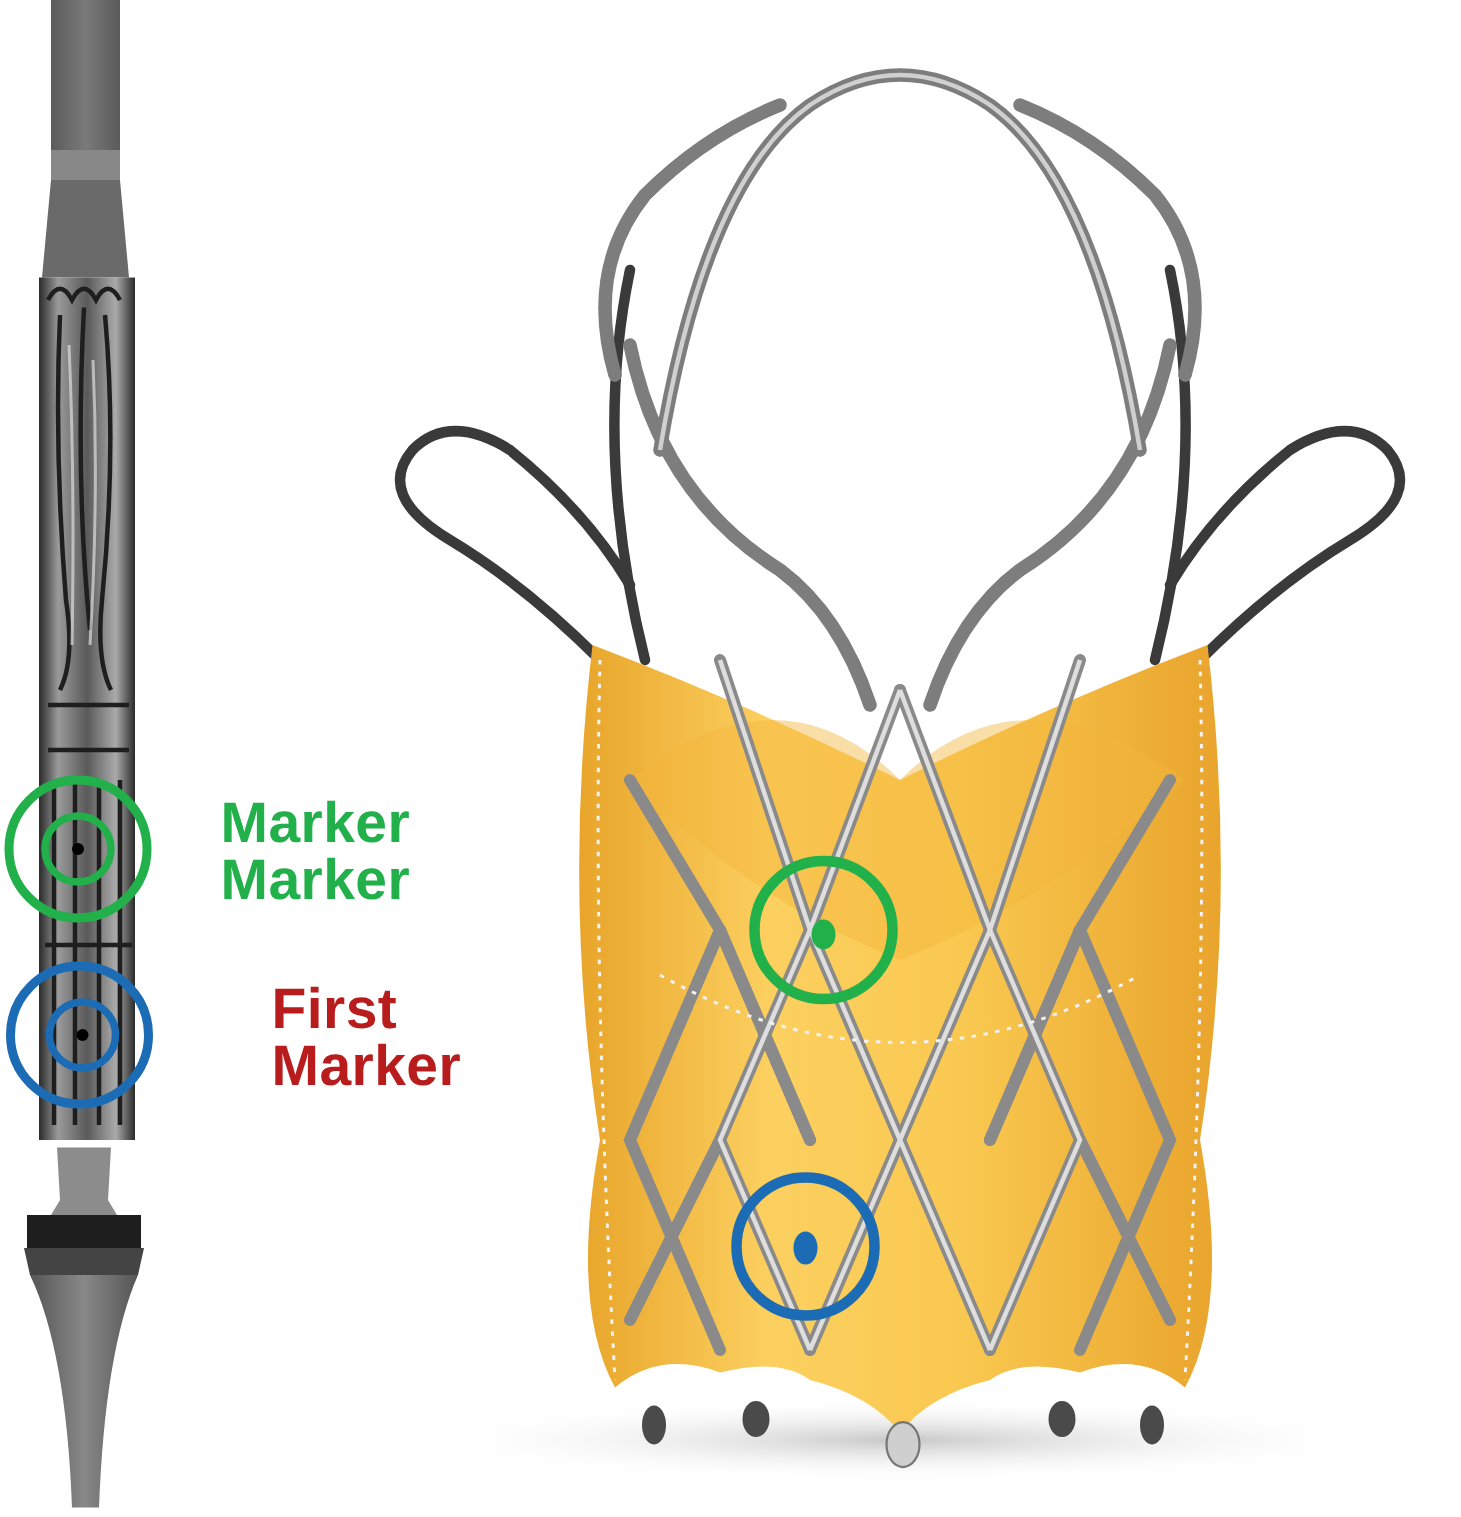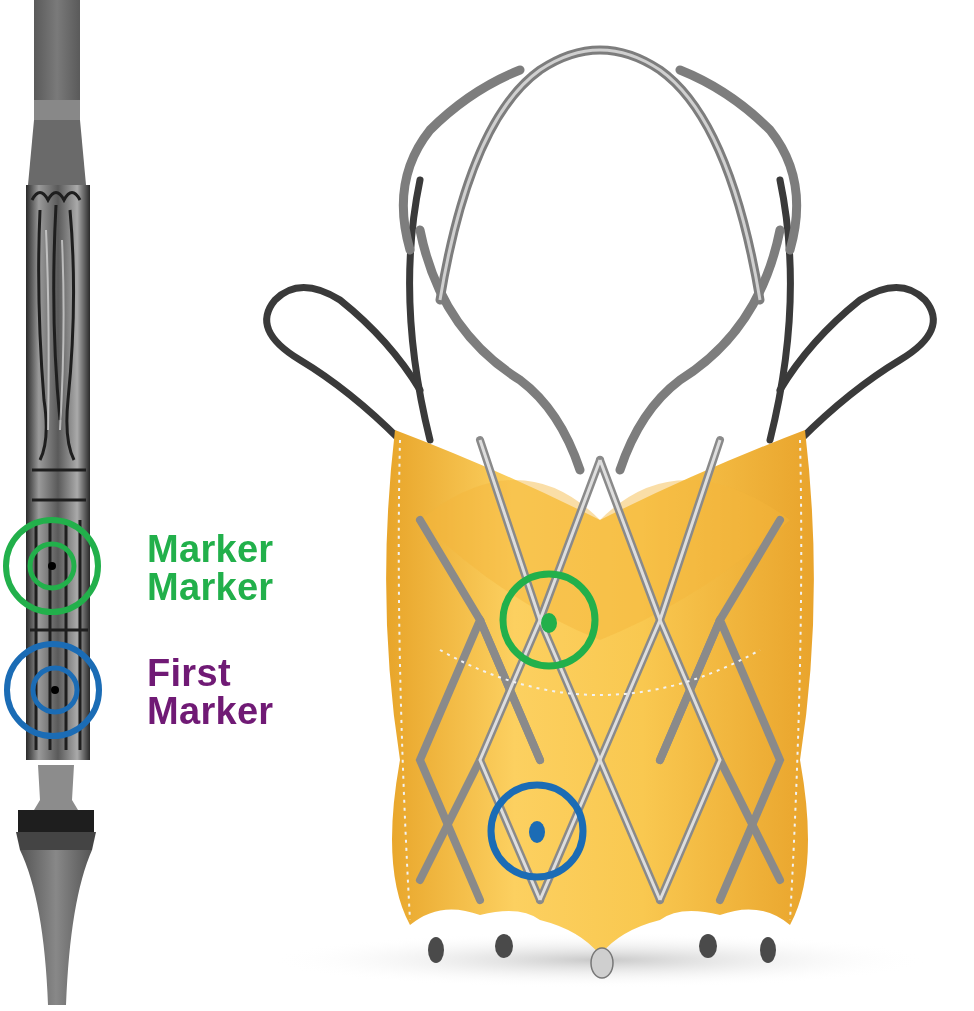--- a/index.html
+++ b/index.html
@@ -73,21 +73,21 @@
     <rect x="18" y="810" width="76" height="22" fill="#1e1e1e"></rect>
     <path d="M16 832 L96 832 L92 850 L20 850 Z" fill="#444"></path>
     <path d="M20 850 L92 850 Q70 900 66 1005 L48 1005 Q44 900 20 850 Z" fill="url(#coneG)"></path>
   </svg>
 </div>
 
 <div class="label" id="label-second" style="color:#22b04b;">
   <span>Marker</span>
   <span>Marker</span>
 </div>
-<div class="label" id="label-first" style="color:#701a75;">
+<div class="label" id="label-first" style="color:#b91c1c;margin-left:34px;">
   <span>First</span>
   <span>Marker</span>
 </div>
 
 <div class="panel" id="valve">
   <svg width="744" height="991" viewBox="230 20 744 991">
     <defs>
       <linearGradient id="skirtG" x1="0" x2="1">
         <stop offset="0" stop-color="#e8a52a"></stop>
           <stop offset="0.3" stop-color="#fcd060"></stop>

